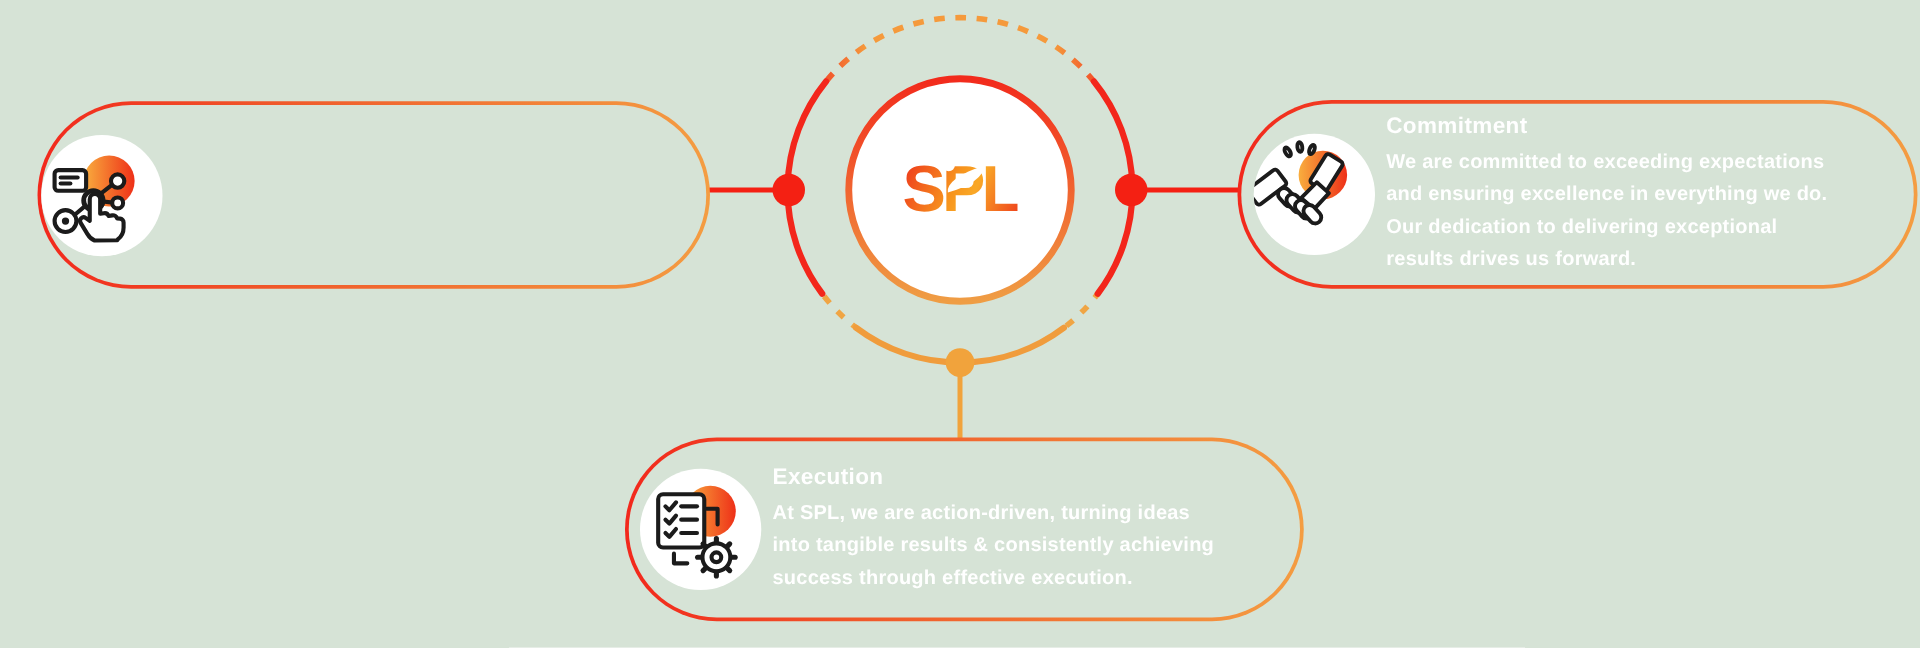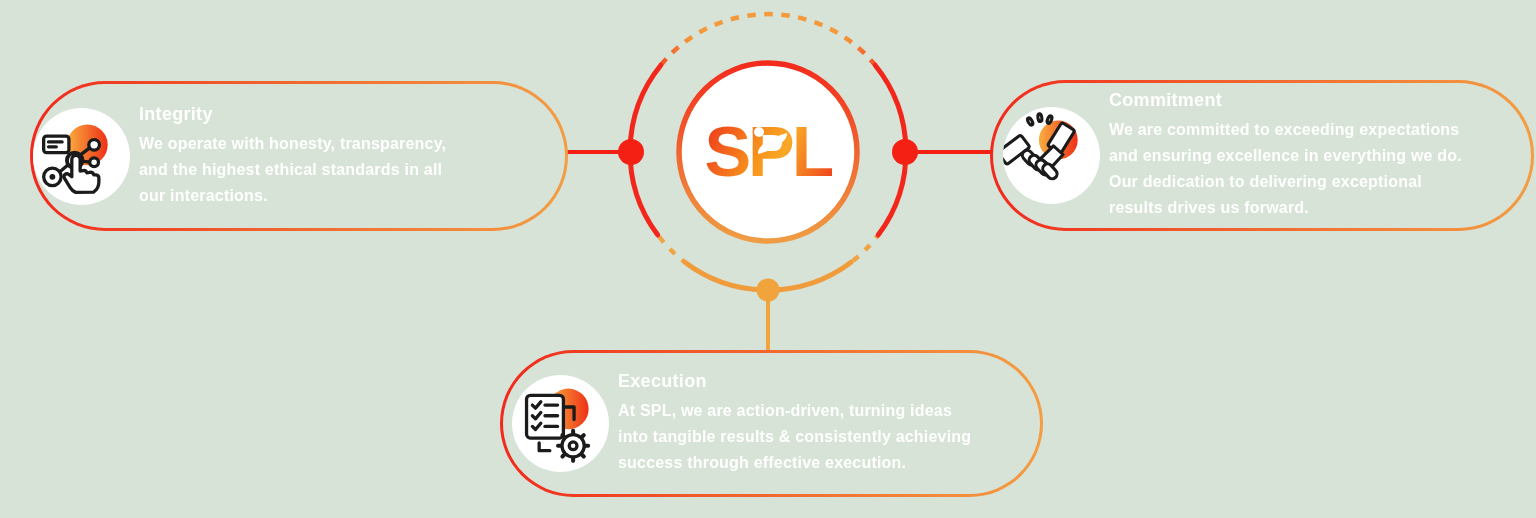--- a/index.html
+++ b/index.html
@@ -50,21 +50,21 @@
     white-space:pre-line;
   }
   
   .logo-circle{
     position:absolute;z-index:3;
     left:679px;top:63px;width:178px;height:178px;
     border-radius:50%;
     display:flex;align-items:center;justify-content:center;
   }
   .logo-text{
-    font-size:70px;font-weight:800;letter-spacing:-3px;
+    font-size:52px;font-weight:800;letter-spacing:-3px;
     background:linear-gradient(115deg,#ee3a1c 5%,#f7941d 45%,#f9a826 60%,#ee3a1c 100%);
     -webkit-background-clip:text;background-clip:text;
     -webkit-text-fill-color:transparent;color:transparent;
   }
   .logo-leaf{
     position:absolute;left:77px;top:74px;width:33px;height:13px;
     background:#ffffff;border-radius:100% 0 100% 0;
     transform:rotate(-15deg);
   }
   .logo-head-dot{
@@ -135,26 +135,20 @@
             <line x1="44" y1="54" x2="61" y2="56"></line>
             <line x1="25" y1="68" x2="38" y2="57"></line>
             <circle cx="63" cy="38" r="5.5" fill="#ffffff"></circle>
             <circle cx="63" cy="56" r="4.5" fill="#ffffff"></circle>
             <circle cx="43" cy="54" r="8" fill="#ffffff" stroke-width="4"></circle>
             <circle cx="20" cy="71" r="9" fill="#ffffff"></circle>
             <circle cx="20" cy="71" r="3" fill="#1b1b1b" stroke="none"></circle>
             <path fill="#ffffff" d="M44 87 c-2.5 -1 -4.5 -3 -6 -5.5 l-5.5 -9 c-1.8 -3 1.5 -6 4.3 -4 l3.2 2.3 V53 a4.3 4.3 0 0 1 8.6 0 v12 l3 -0.5 c1.8 -0.3 3.4 0.7 4 2.3 l3 -0.5 c1.8 -0.3 3.5 0.8 4 2.5 l2.4 0.2 a3.2 3.2 0 0 1 2.9 3.2 v4 c0 4.5 -1.8 7.5 -4.6 9.6 l-0.6 1 z"></path>
           </g>
         </svg>
-      </div>
-      <div class="card-text">
-        <h3 class="card-title">Integrity</h3>
-        <p class="card-body">We operate with honesty, transparency,
-and the highest ethical standards in all
-our interactions.</p>
       </div>
     </div>
   </section>
 
   <section class="card card--commitment">
     <div class="card-inner">
       <div class="icon-circle">
         <svg viewBox="0 0 100 100">
           <defs>
             <linearGradient id="blobB" x1="0" y1="0" x2="1" y2="0">

